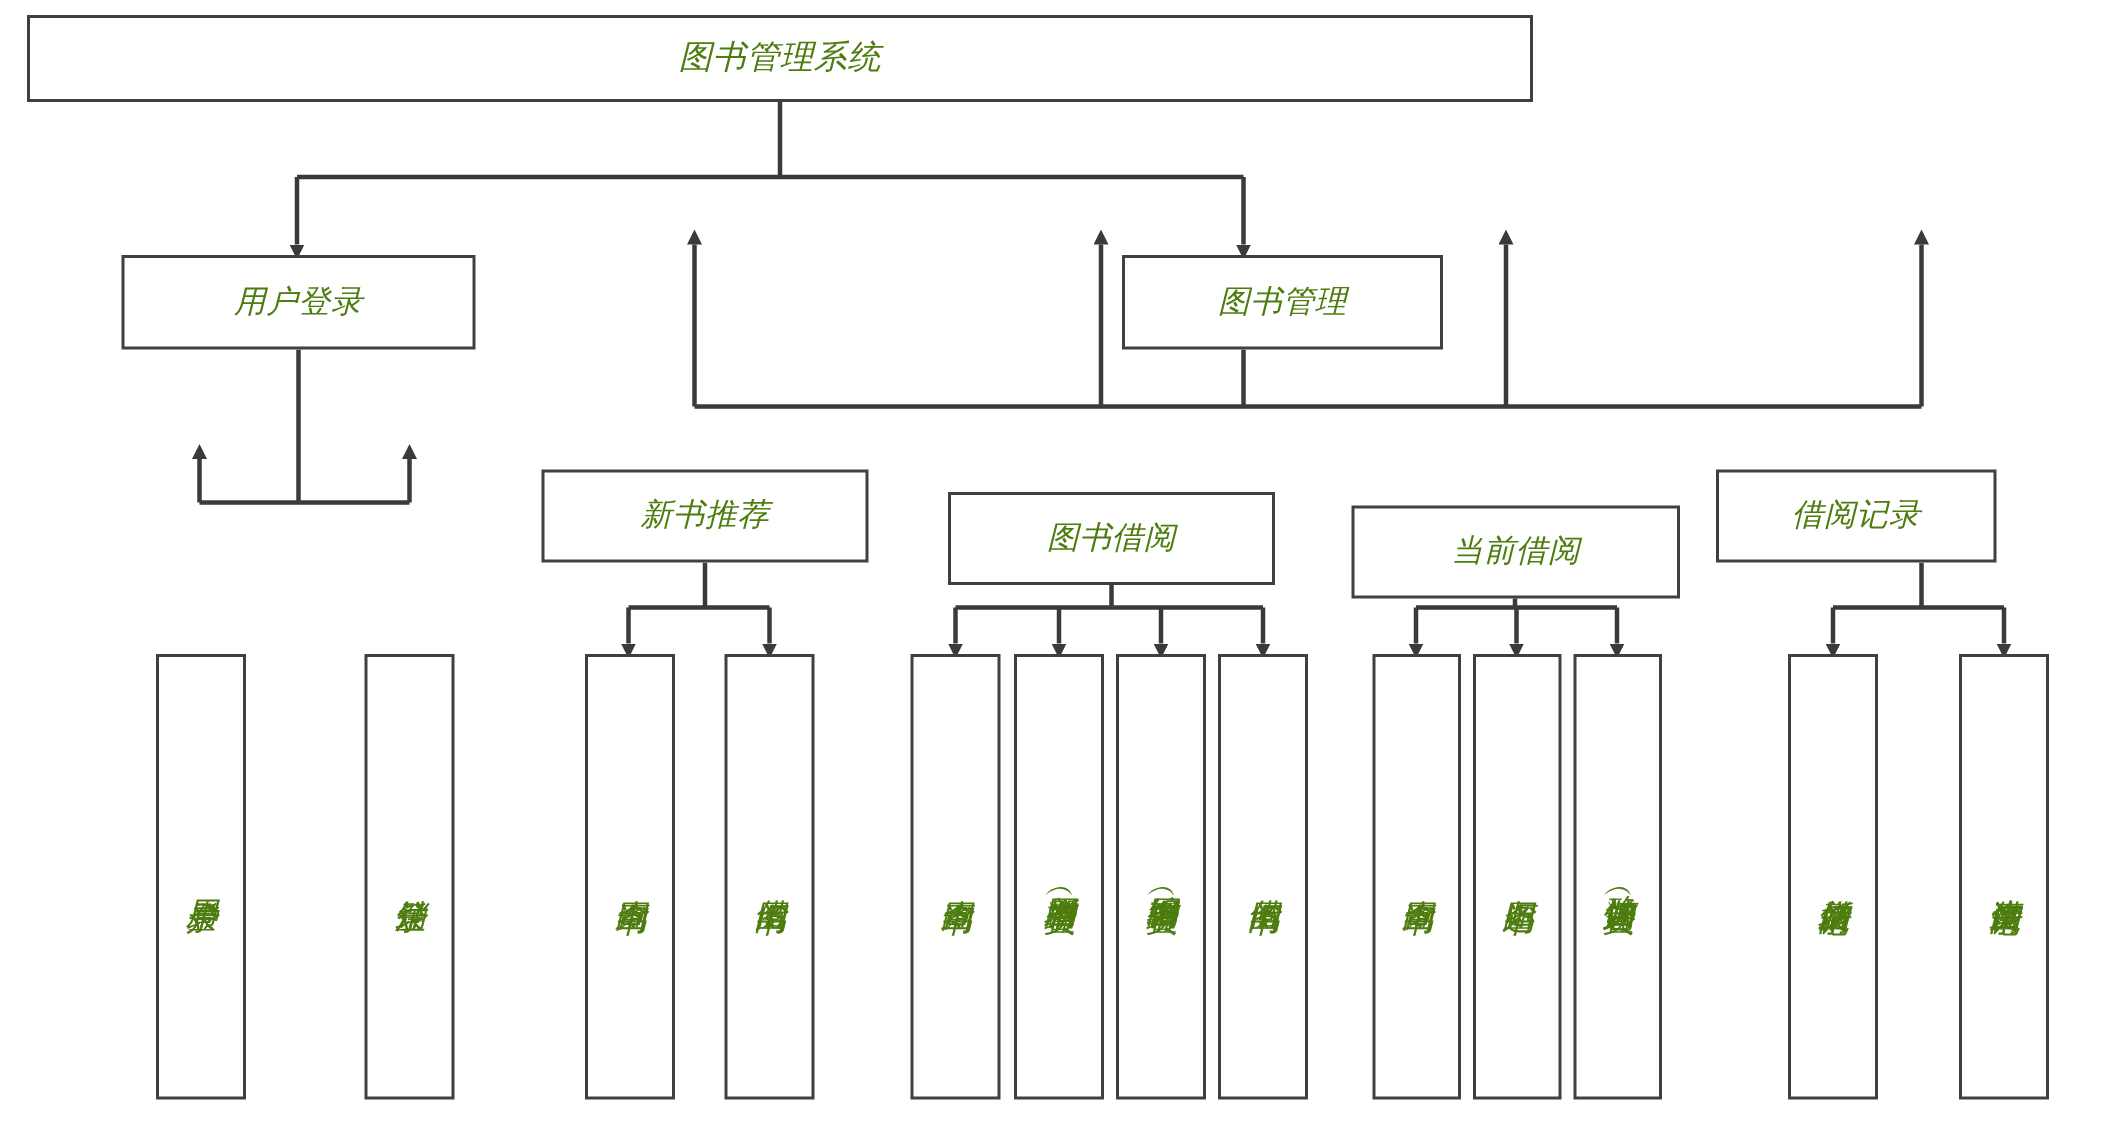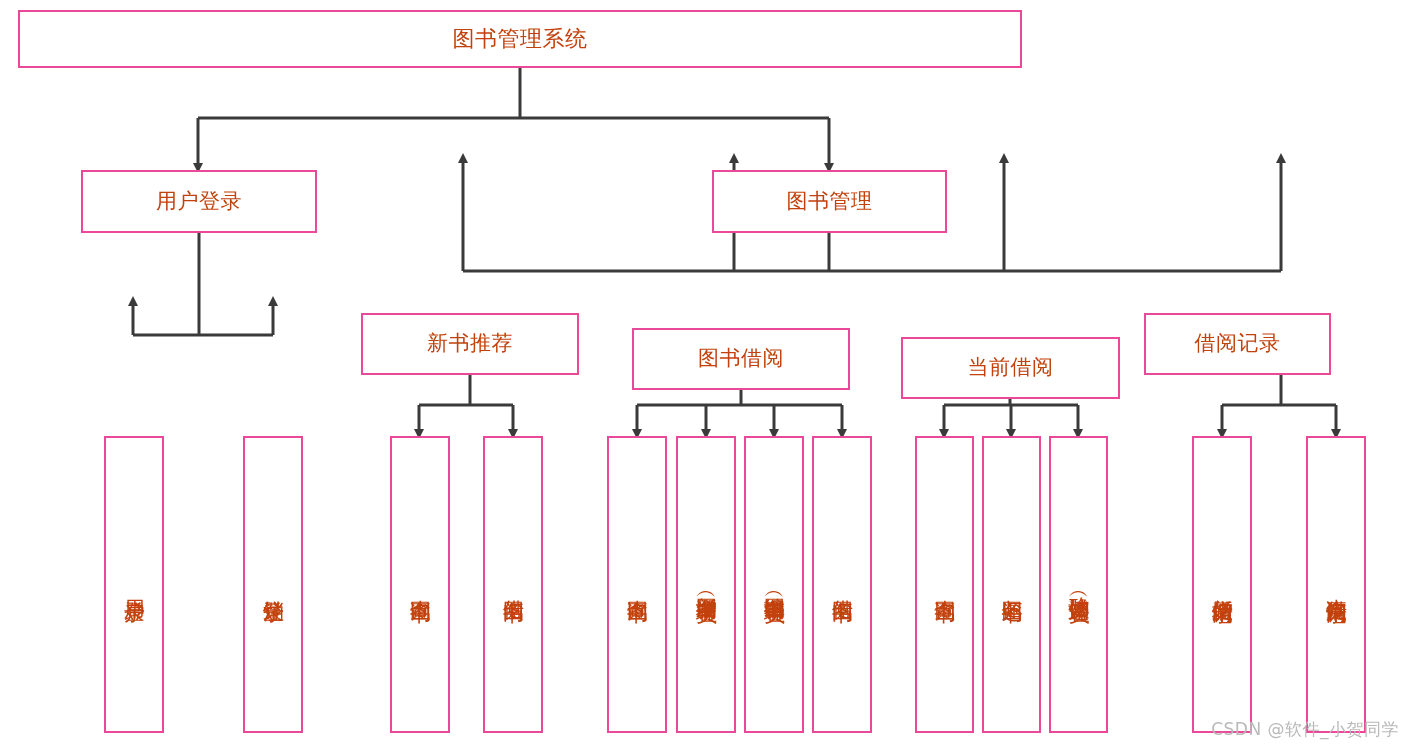--- a/index.html
+++ b/index.html
@@ -22,25 +22,26 @@
     left: 0;
     top: 0;
     width: 1405px;
     height: 747px;
     pointer-events: none;
   }
   .node {
     position: absolute;
     box-sizing: border-box;
     background: #ffffff;
-    border: 2px solid #ec4899;
+    border: 2px solid #404040;
     display: flex;
     align-items: center;
     justify-content: center;
-    color: #c2410c;
+    color: #4d7c0f;
+    font-style: italic;
   }
   .node .label {
     display: block;
     text-align: center;
     line-height: 1.22;
   }
   .node.horiz .label {
     font-size: 21px;
     letter-spacing: 0.5px;
   }
@@ -118,21 +119,21 @@
       <line x1="1336" y1="405" x2="1336" y2="429" stroke="#3a3a3a" stroke-width="3" marker-end="url(#arrowhead)"></line>
     </svg>
 
   <div id="nodes">
       <div class="node horiz root" style="left: 18px; top: 10px; width: 1004px; height: 58px;">
         <span class="label">图书管理系统</span>
       </div>
       <div class="node horiz" style="left: 81px; top: 170px; width: 236px; height: 63px;">
         <span class="label">用户登录</span>
       </div>
-      <div class="node horiz" style="left: 712px; top: 170px; width: 235px; height: 63px;">
+      <div class="node horiz" style="left: 748px; top: 170px; width: 214px; height: 63px;">
         <span class="label">图书管理</span>
       </div>
       <div class="node horiz" style="left: 361px; top: 313px; width: 218px; height: 62px;">
         <span class="label">新书推荐</span>
       </div>
       <div class="node horiz" style="left: 632px; top: 313px; width: 218px; height: 62px; margin-top: 15px;">
         <span class="label">图书借阅</span>
       </div>
       <div class="node horiz" style="left: 901px; top: 313px; width: 219px; height: 62px; margin-top: 24px;">
         <span class="label">当前借阅</span>
@@ -174,14 +175,13 @@
         <span class="label">确认归还（管理员）</span>
       </div>
       <div class="node vert" style="left: 1192px; top: 436px; width: 60px; height: 297px;">
         <span class="label">新增借阅记录</span>
       </div>
       <div class="node vert" style="left: 1306px; top: 436px; width: 60px; height: 297px;">
         <span class="label">查询借阅记录</span>
       </div>
     </div>
 
-  <div class="watermark">CSDN @软件_小贺同学</div>
 </div>
 
 </body></html>

